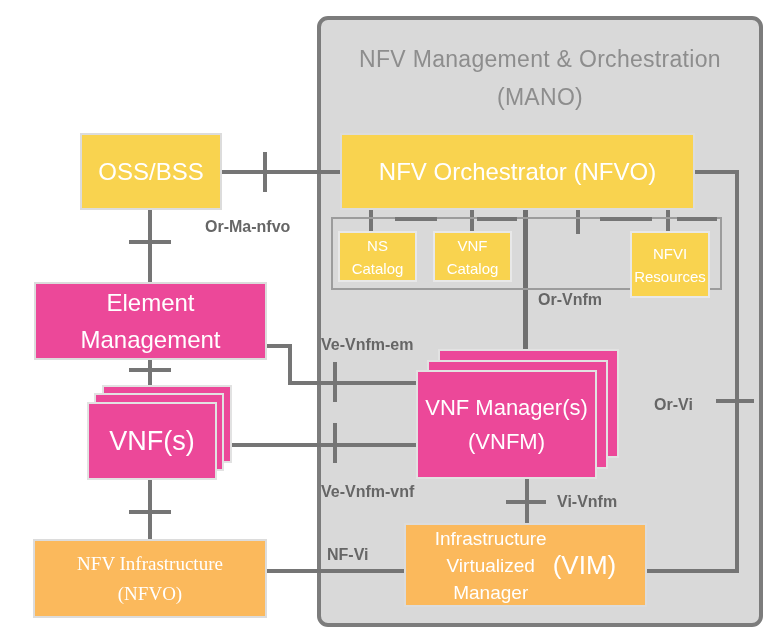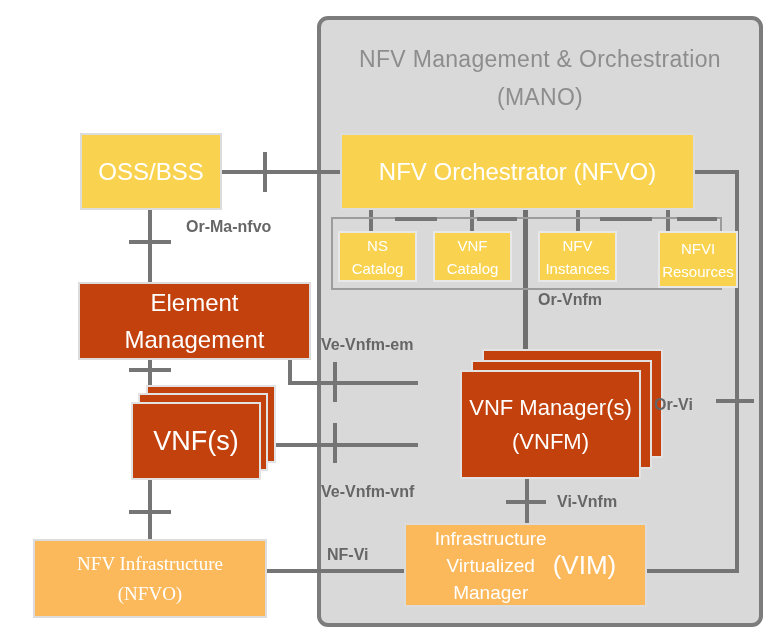--- a/index.html
+++ b/index.html
@@ -19,21 +19,21 @@
   }
   
   .ln{background:#757575;}
   .ln-dark{background:#6f6f6f;}
   
   .box{
     display:flex;align-items:center;justify-content:center;flex-direction:column;
     color:#ffffff;text-align:center;border:2px solid #dcdcdc;
   }
   .yellow{background:#f9d34f;}
-  .green{background:#c2410c;margin-left:44px;}
+  .green{background:#ec4899;}
   .orange{background:#fbb95c;}
   .stack{border:2px solid #e2e2e2;}
   
   .cat-frame{left:331px;top:217px;width:391px;height:73px;border:2px solid #9c9c9c;}
   .cat-box{font-size:15px;line-height:23px;border:2px solid #e8e8e8;}
   
   .rp{
     font-size:16px;font-weight:700;color:#666666;white-space:nowrap;
   }
   .big-label{font-size:24px;}
@@ -108,25 +108,21 @@
   </div>
 
   <div class="abs box yellow cat-box" style="left:338px;top:231px;width:79px;height:51px;">
     <span>NS</span>
     <span>Catalog</span>
   </div>
   <div class="abs box yellow cat-box" style="left:433px;top:231px;width:79px;height:51px;">
     <span>VNF</span>
     <span>Catalog</span>
   </div>
-  <div class="abs box yellow cat-box" style="left:538px;top:231px;width:79px;height:51px;">
-    <span>NFV</span>
-    <span>Instances</span>
-  </div>
-  <div class="abs box yellow cat-box" style="left:658px;top:231px;width:80px;height:57px;justify-content:center;">
+  <div class="abs box yellow cat-box" style="left:630px;top:231px;width:80px;height:67px;justify-content:center;">
     <span>NFVI</span>
     <span>Resources</span>
   </div>
 
   <div class="abs box green big-label two-line" style="left:34px;top:282px;width:233px;height:78px;">
     <span>Element</span>
     <span>Management</span>
   </div>
 
   <div class="abs box green stack" style="left:102px;top:385px;width:130px;height:78px;"></div>
@@ -149,21 +145,21 @@
 
   <div class="abs box orange vim-wrap" style="left:404px;top:523px;width:243px;height:84px;">
     <div class="vim-lines">
       <div>Infrastructure</div>
       <div>Virtualized</div>
       <div>Manager</div>
     </div>
     <div class="vim-acronym">(VIM)</div>
   </div>
 
-  <div class="abs rp" style="left:186px;top:218px;">Or-Ma-nfvo</div>
+  <div class="abs rp" style="left:205px;top:218px;">Or-Ma-nfvo</div>
   <div class="abs rp" style="left:538px;top:291px;">Or-Vnfm</div>
   <div class="abs rp" style="left:321px;top:336px;">Ve-Vnfm-em</div>
   <div class="abs rp" style="left:321px;top:483px;">Ve-Vnfm-vnf</div>
   <div class="abs rp" style="left:557px;top:493px;">Vi-Vnfm</div>
   <div class="abs rp" style="left:654px;top:396px;">Or-Vi</div>
   <div class="abs rp" style="left:327px;top:546px;">NF-Vi</div>
 
 </div>
 
 </body></html>

